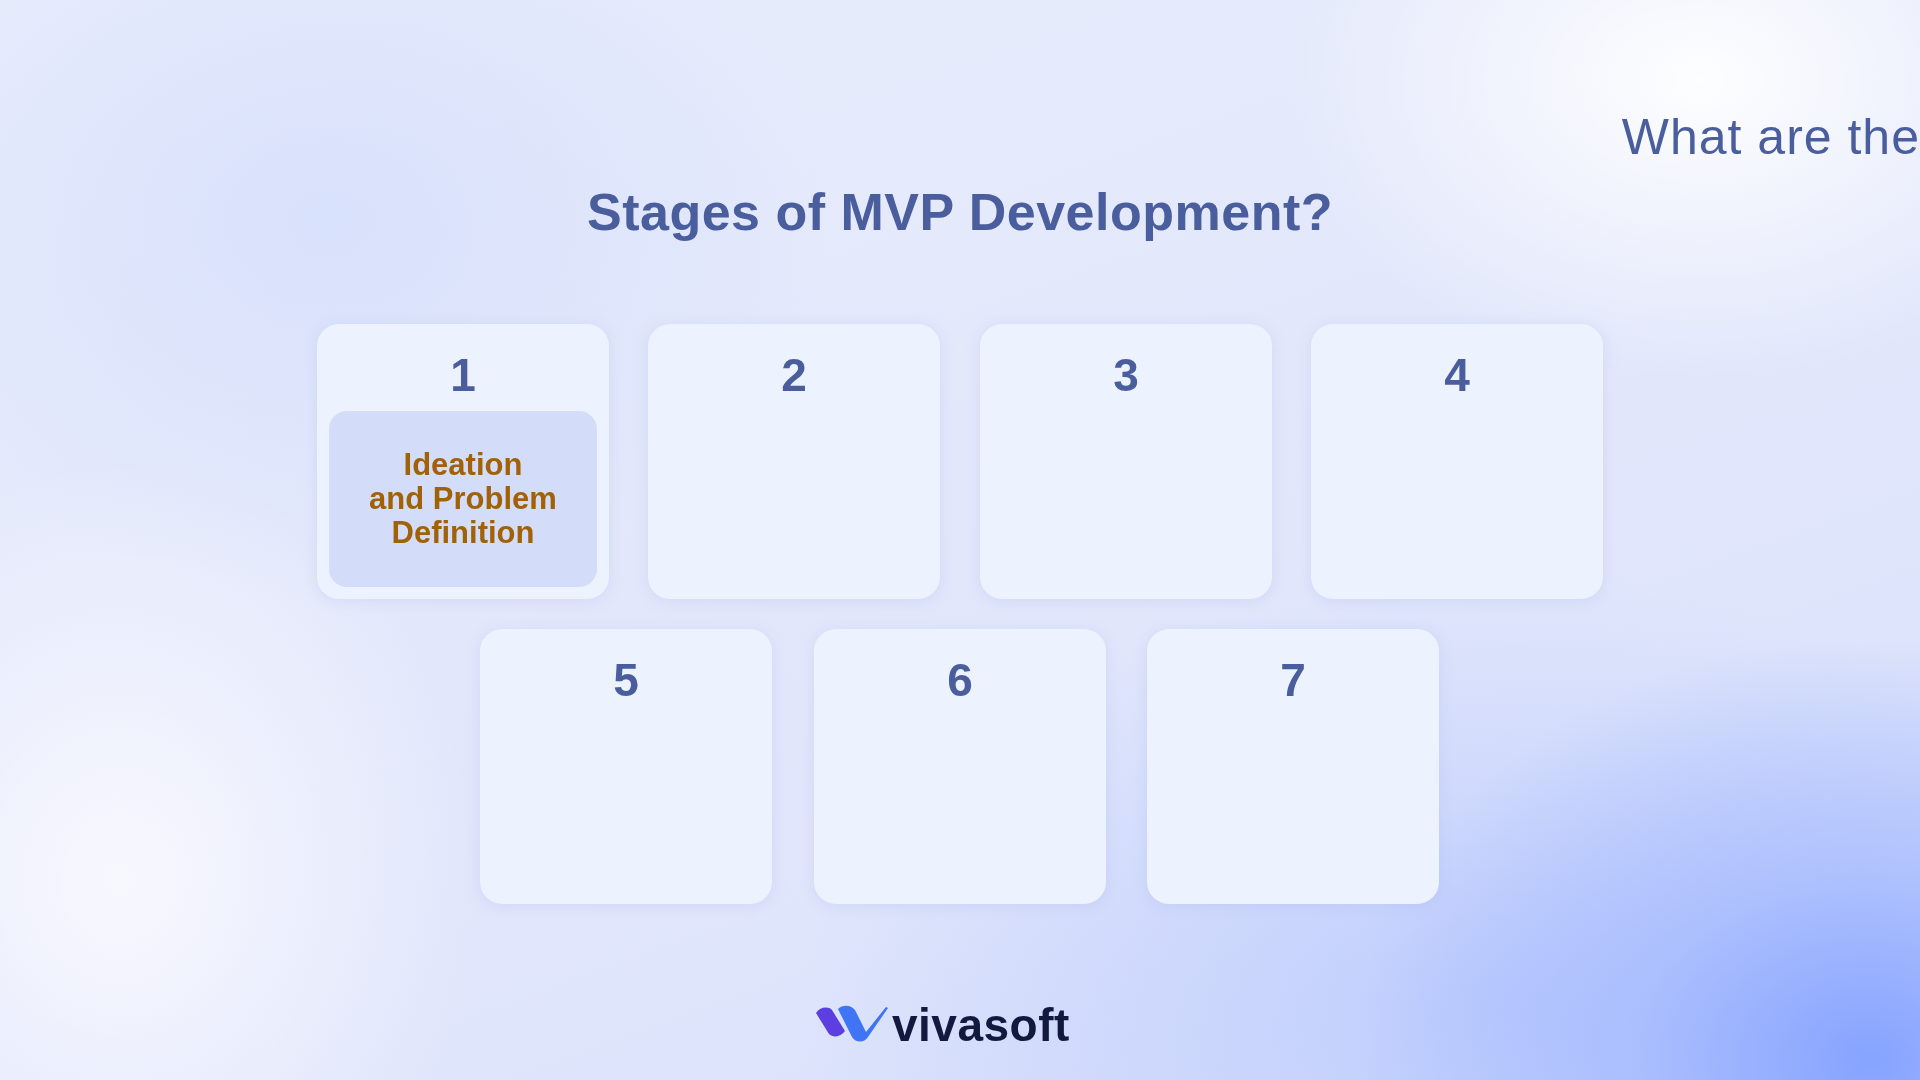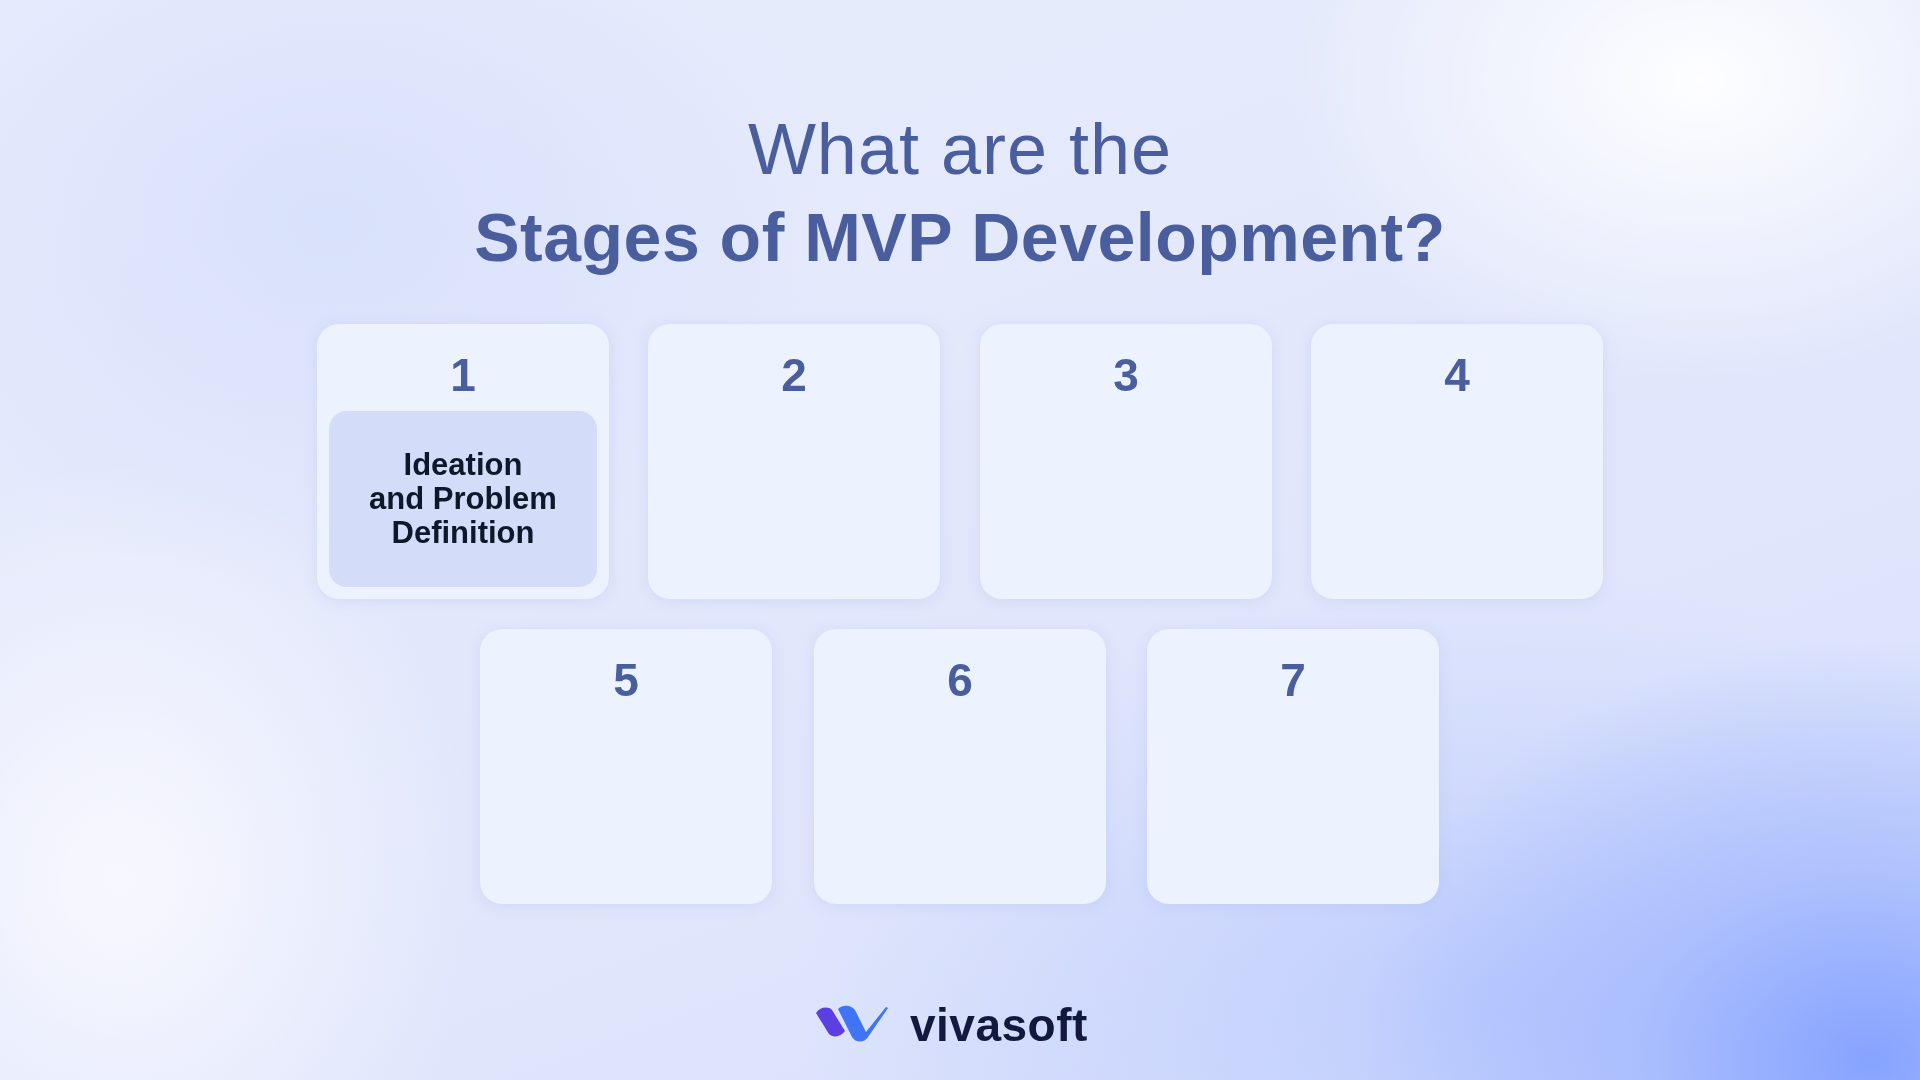--- a/index.html
+++ b/index.html
@@ -12,48 +12,48 @@
       radial-gradient(ellipse 700px 420px at 1500px 1000px, rgba(170,190,255,0.55), rgba(200,212,255,0) 100%),
       radial-gradient(ellipse 420px 300px at 1700px 80px, rgba(255,255,255,0.95), rgba(255,255,255,0) 100%),
       radial-gradient(ellipse 360px 420px at 120px 880px, rgba(250,250,255,0.9), rgba(250,250,255,0) 100%),
       radial-gradient(ellipse 500px 380px at 330px 220px, rgba(215,224,252,0.9), rgba(215,224,252,0) 100%),
       linear-gradient(160deg, #e8edfc 0%, #e3e8fb 40%, #dfe5fb 70%, #d3dcfb 100%);
   }
   .title {
     position: absolute; left: 0; right: 0; text-align: center; color: #4a5e9e;
   }
   .title-light {
-    top: 108px; font-size: 72px; font-weight: 400; letter-spacing: 1px;
+    top: 108px; font-size: 50px; font-weight: 400; letter-spacing: 1px; text-align: right;
   }
   .title-bold {
-    top: 198px; font-size: 68px; font-weight: 700; letter-spacing: 0.5px;
+    top: 182px; font-size: 52px; font-weight: 700; letter-spacing: 0.5px;
   }
   .card {
     position: absolute; width: 292px; height: 275px;
     background: #edf3fe;
     border-radius: 22px;
     box-shadow: 0 2px 14px rgba(160,175,230,0.25);
   }
   .card .num {
     position: absolute; left: 0; right: 0; top: 24px; text-align: center;
     font-size: 46px; font-weight: 700; color: #4a5e9e;
   }
   .card .inner {
     position: absolute; left: 12px; right: 12px; top: 87px; bottom: 12px;
     background: #d3ddfa; border-radius: 18px;
     display: flex; align-items: center; justify-content: center;
     text-align: center; padding: 0 10px;
   }
   .card .label {
-    font-size: 31px; font-weight: 700; color: #0f172a; line-height: 34px;
+    font-size: 31px; font-weight: 700; color: #a16207; line-height: 34px;
     white-space: pre-line;
   }
   .logo {
     position: absolute; left: 814px; top: 1000px; height: 50px;
-    display: flex; align-items: center; gap: 18px;
+    display: flex; align-items: center; gap: 0;
   }
   .logo-text {
     font-size: 46px; font-weight: 700; color: #13183f; letter-spacing: 0.5px;
   }
 </style>
 </head>
 <body>
 
 <div class="title title-light">What are the</div>
 <div class="title title-bold">Stages of MVP Development?</div>

